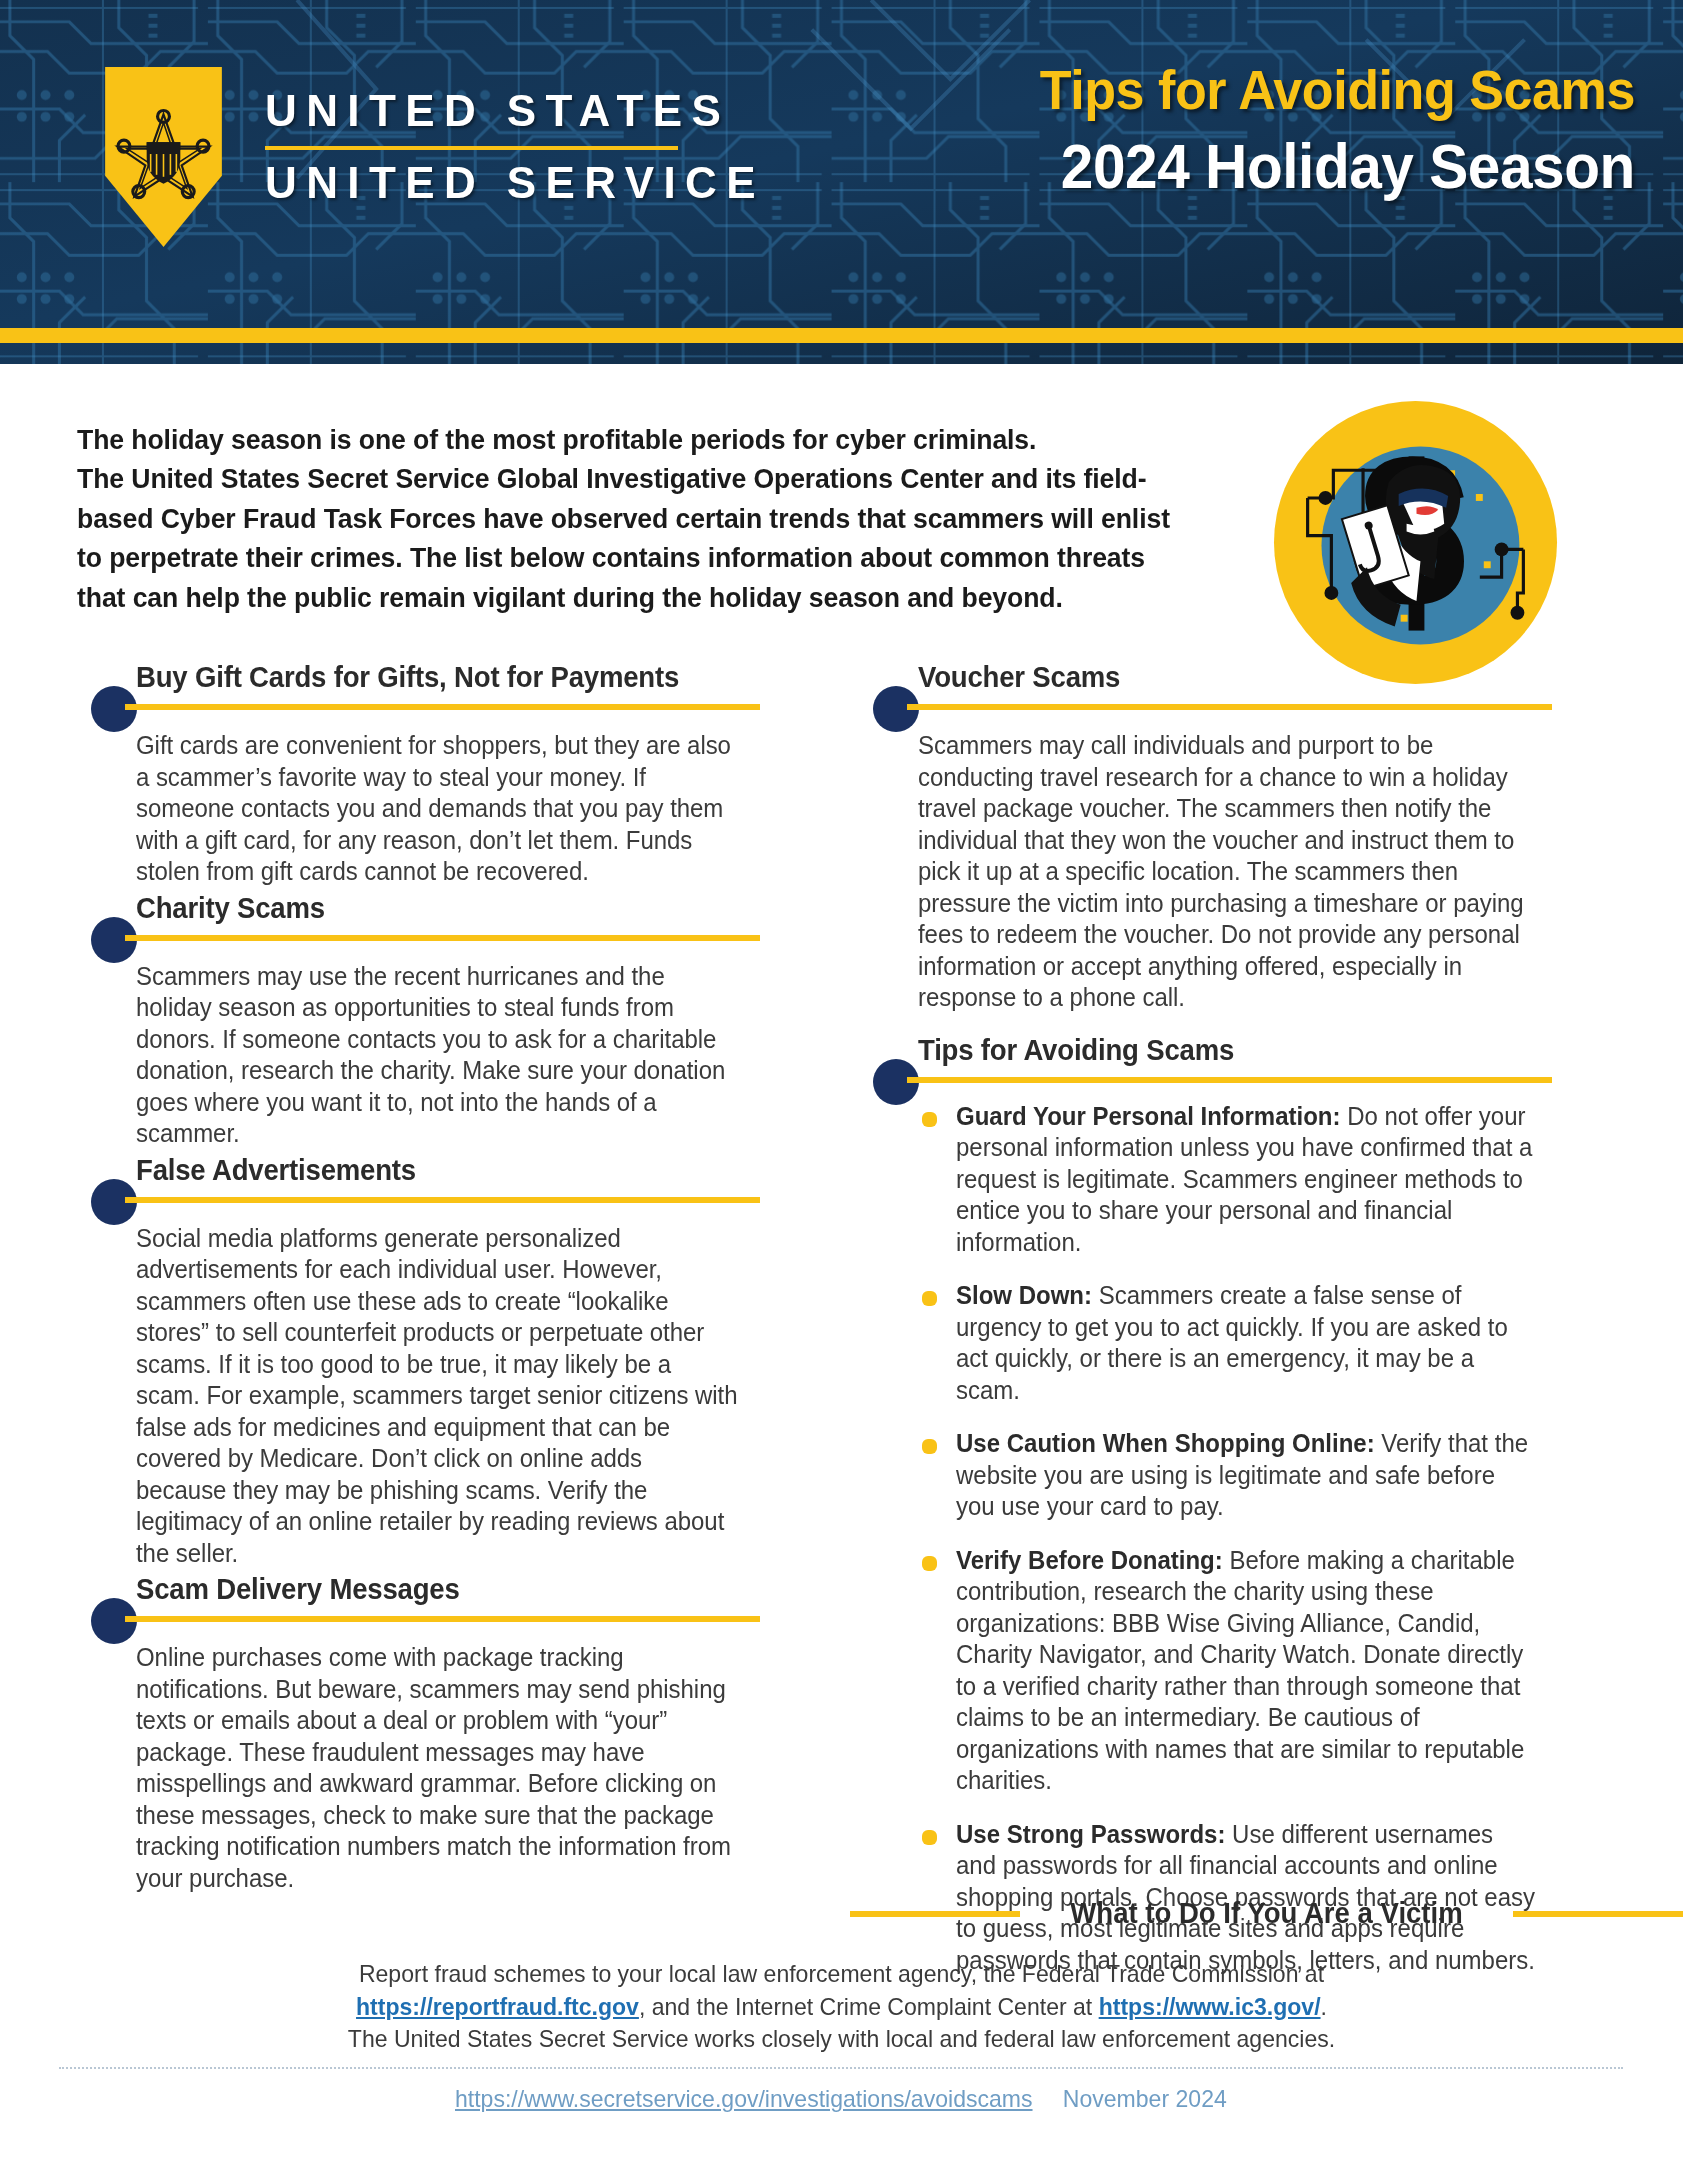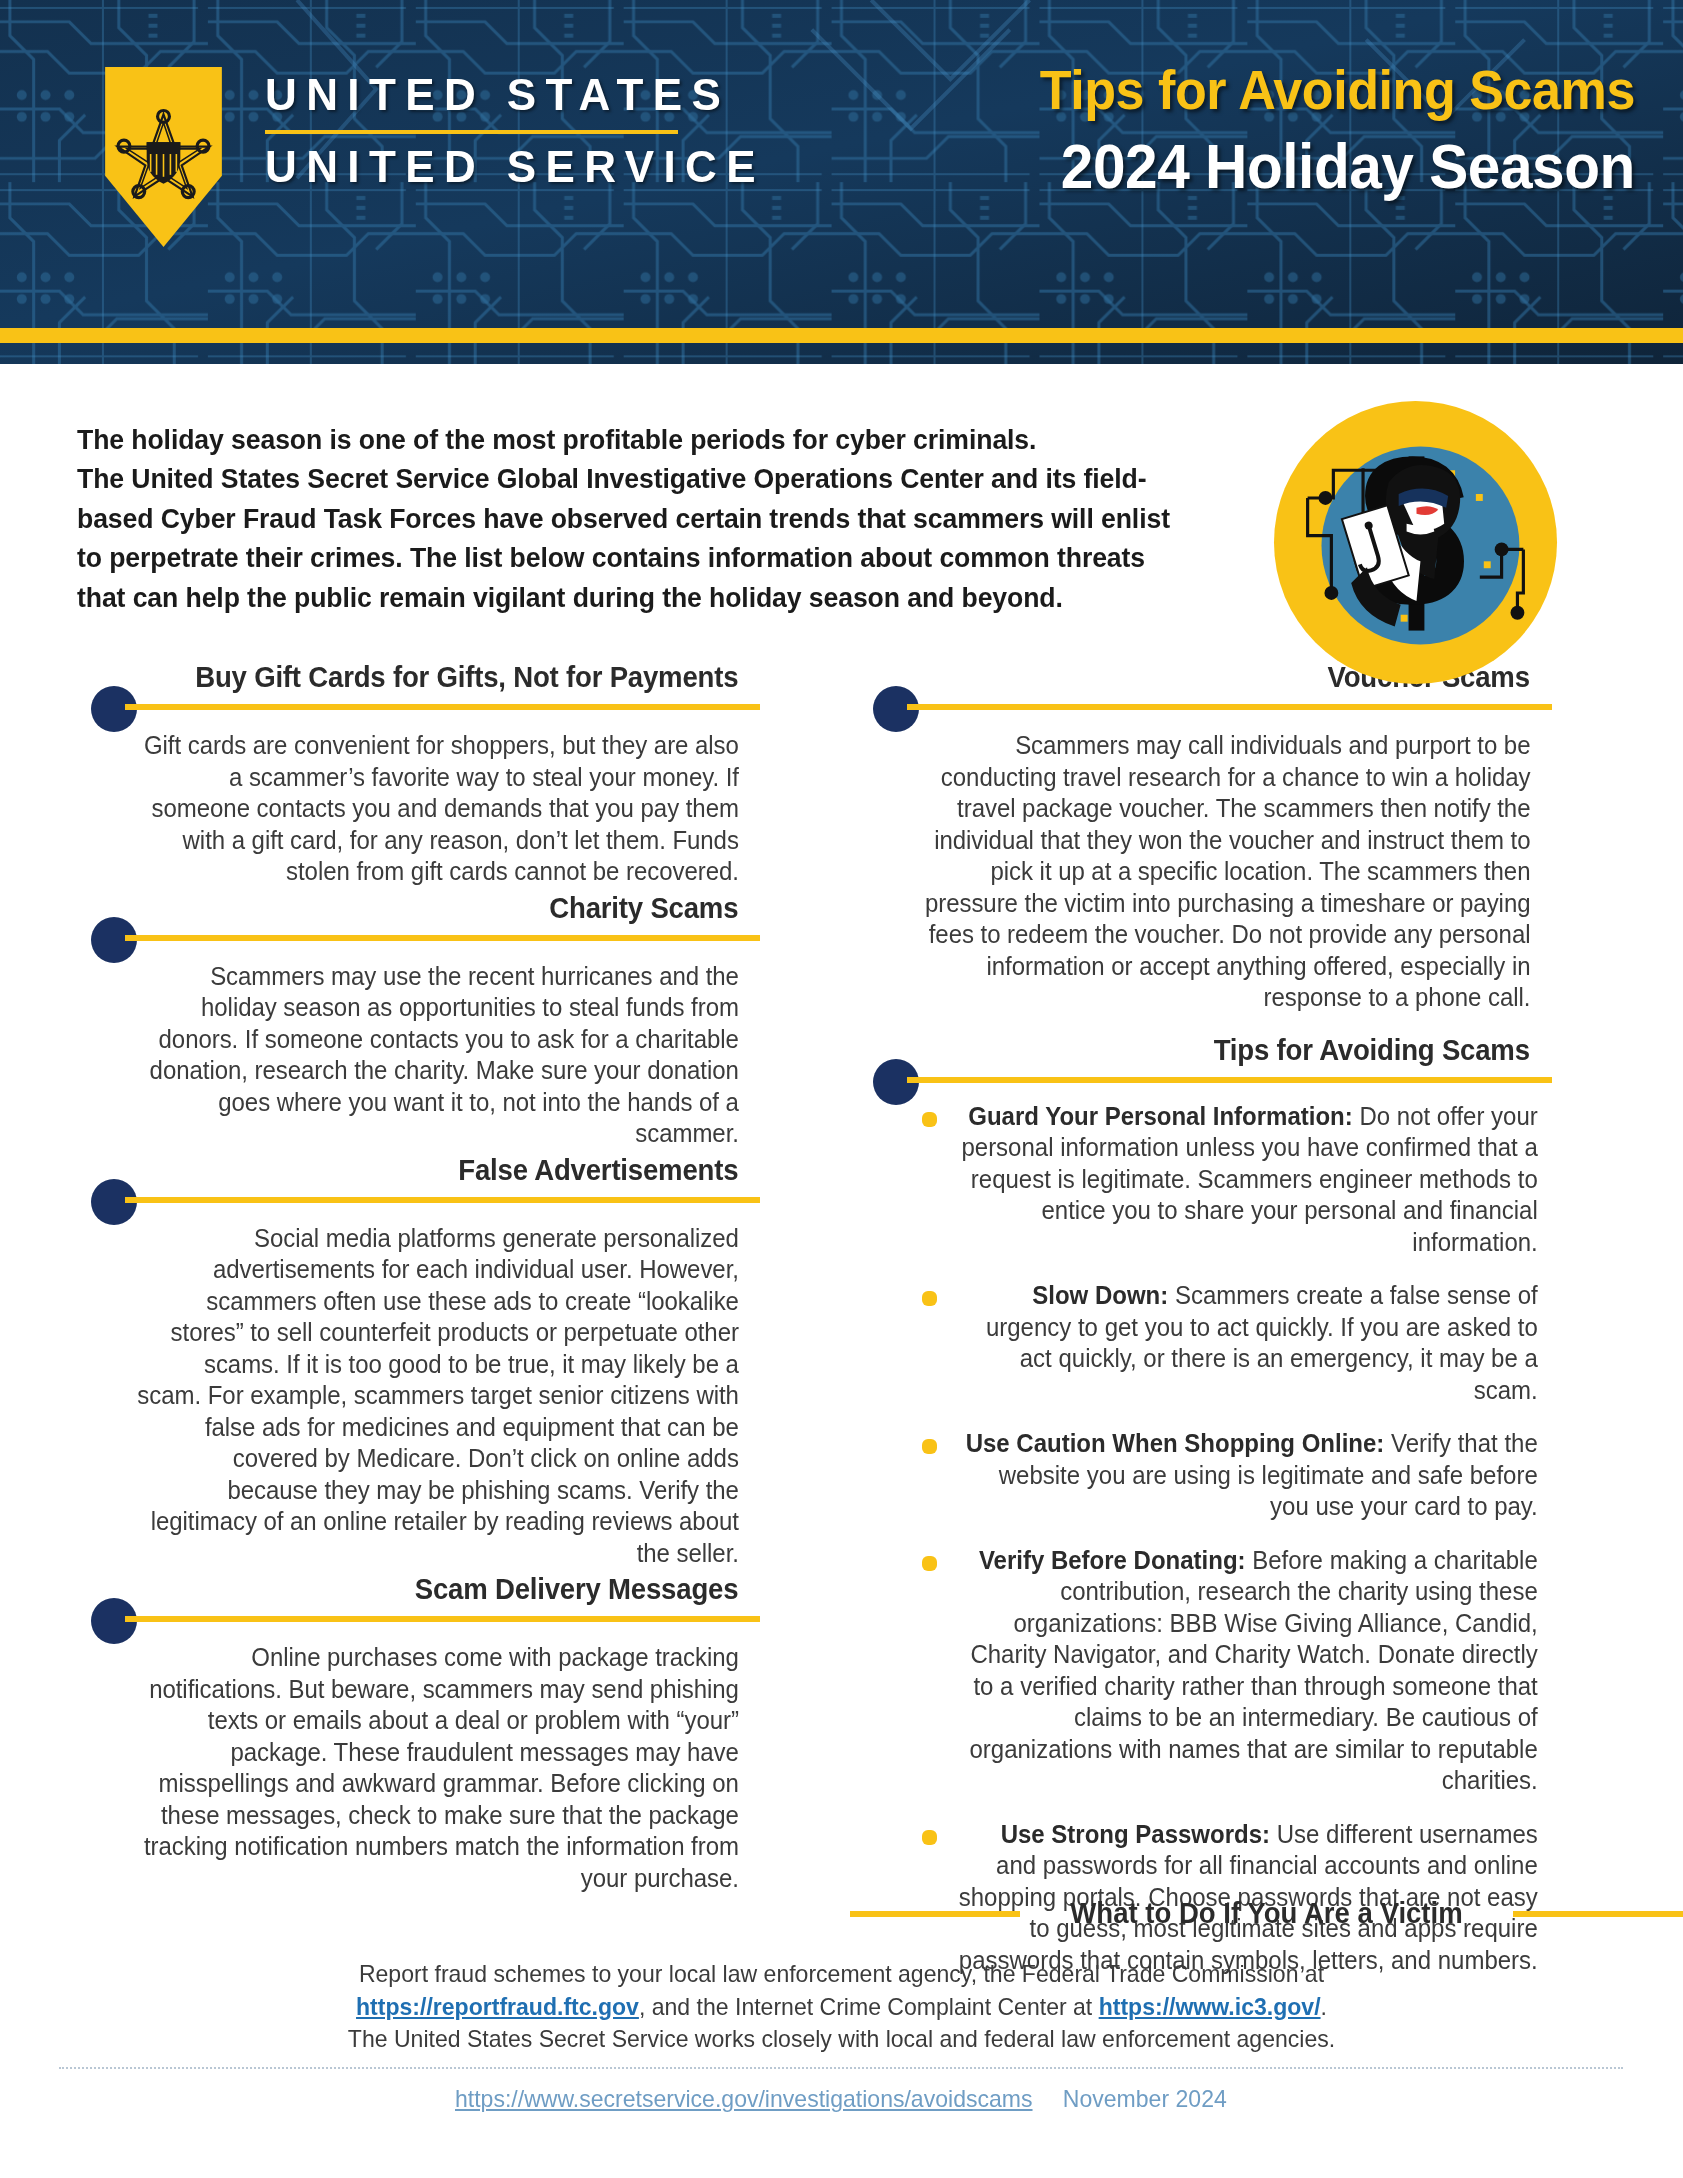--- a/index.html
+++ b/index.html
@@ -52,21 +52,21 @@
     left: 103px;
     top: 65px;
     width: 121px;
     height: 184px;
     z-index: 7;
   }
 
   .logo-text {
     position: absolute;
     left: 265px;
-    top: 72px;
+    top: 88px;
     z-index: 7;
   }
   .logo-line1, .logo-line2 {
     color: #ffffff;
     font-weight: bold;
     font-size: 44px;
     letter-spacing: 9.4px;
     font-family: "Liberation Sans", sans-serif;
     line-height: 1.06;
     white-space: nowrap;
@@ -147,21 +147,21 @@
     left: 0;
     width: 1683px;
   }
   .col {
     position: absolute;
     top: 0;
   }
   .col-left  { left: 77px;  width: 693px; }
   .col-right { left: 859px; width: 703px; }
 
-  .section { position: relative; margin-bottom: 4px; text-align: right; }
+  .section { position: relative; margin-bottom: 4px; }
 
   .sec-head {
     position: relative;
     padding-left: 59px;
     height: 55px;
   }
   .sec-dot {
     position: absolute;
     left: 14px;
     top: 25px;

